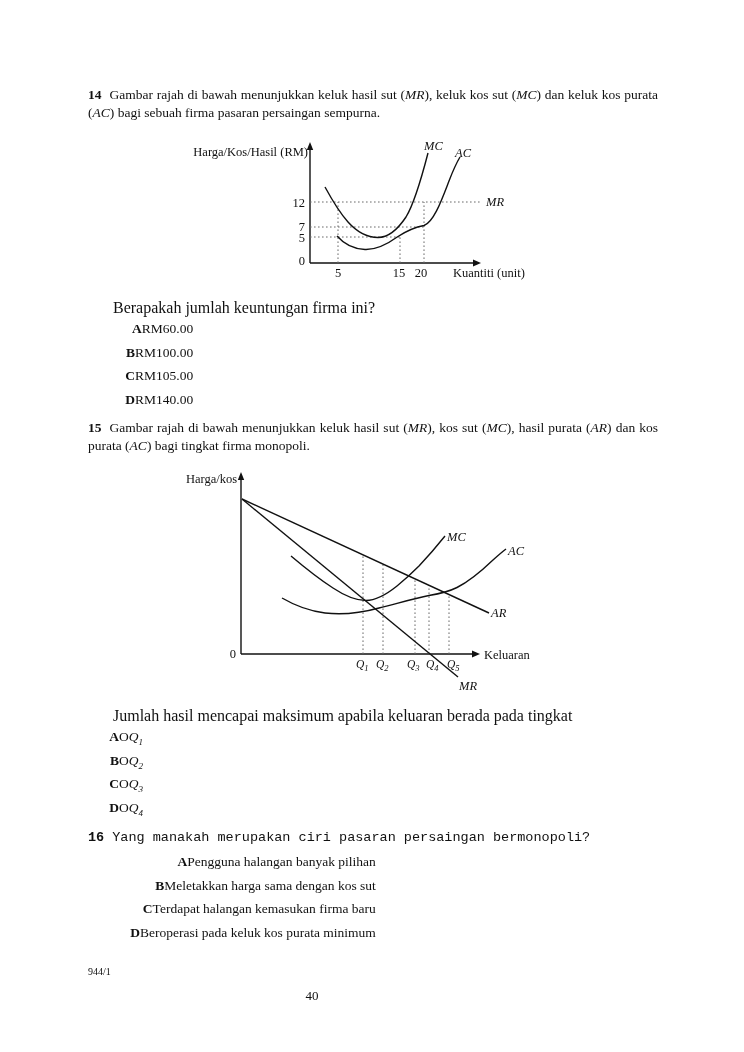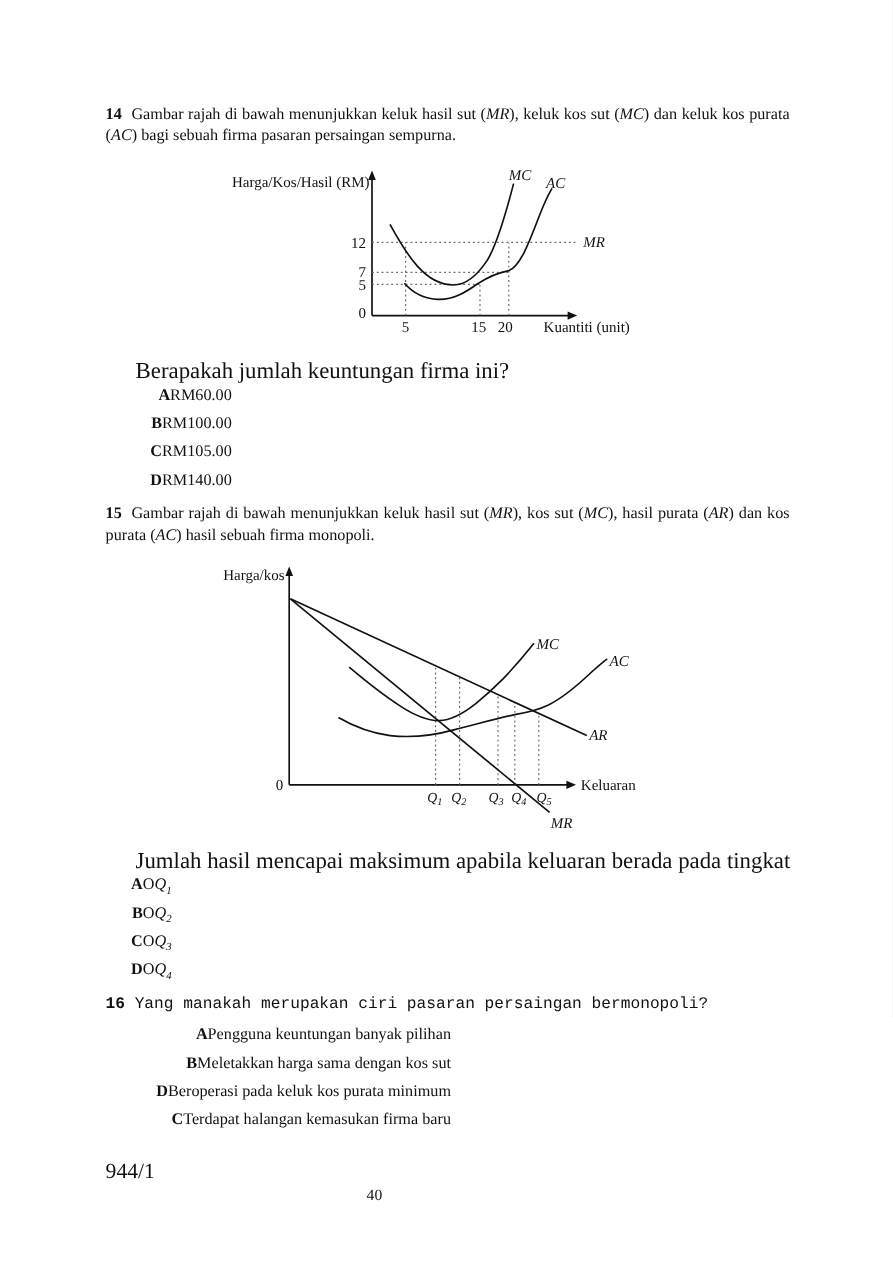--- a/index.html
+++ b/index.html
@@ -6,27 +6,27 @@
   #sheet{
     position:relative;width:744px;height:1052px;margin:0 auto;
     background:#ffffff;color:#111;
     font-family:"Liberation Serif","DejaVu Serif",serif;
     overflow:hidden;
   }
   .abs{position:absolute;}
   .stem{width:570px;font-size:13.5px;line-height:17.6px;text-align:justify;}
   .qnum{font-weight:bold;padding-right:8px;}
   .it{font-style:italic;}
-  .prompt{font-size:19px;}
+  .prompt{font-size:16px;}
   .opts{display:block;}
   .opt-row{font-size:13.5px;line-height:13.6px;margin-bottom:10px;white-space:nowrap;text-align:right;}
   .opt-letter{font-weight:bold;display:inline-block;width:22px;}
   .opt-letter.w24{width:24px;}
   sub.osub{font-size:9px;font-style:italic;line-height:0;}
-  .footer{font-size:18px;}
+  .footer{font-size:10px;}
   .pagenum{left:0;width:624px;text-align:center;font-size:13px;}
   svg text{font-family:"Liberation Serif","DejaVu Serif",serif;}
   .axis{stroke:#111;stroke-width:1.4;fill:none;}
   .curve{stroke:#111;stroke-width:1.4;fill:none;}
   .dot{stroke:#6b6b6b;stroke-width:1;fill:none;stroke-dasharray:1.6,2.4;}
   .ah{fill:#111;stroke:none;}
   .dlab{font-size:12.5px;fill:#111;}
   .tick{font-size:12.5px;fill:#111;}
   .cvlab{font-size:12.5px;font-style:italic;fill:#111;}
   .qlab{font-size:11.5px;font-style:italic;fill:#111;}
@@ -72,21 +72,21 @@
   </svg>
 
   <div class="abs prompt" style="left:113px;top:299px;">Berapakah jumlah keuntungan firma ini?</div>
   <div class="abs opts" style="left:113px;top:322px;">
     <div class="opt-row"><span class="opt-letter">A</span><span>RM60.00</span></div>
     <div class="opt-row"><span class="opt-letter">B</span><span>RM100.00</span></div>
     <div class="opt-row"><span class="opt-letter">C</span><span>RM105.00</span></div>
     <div class="opt-row"><span class="opt-letter">D</span><span>RM140.00</span></div>
   </div>
 
-  <div class="abs stem" style="left:88px;top:419px;"><span class="qnum">15</span><span>Gambar rajah di bawah menunjukkan keluk hasil sut (</span><span class="it">MR</span><span>), kos sut (</span><span class="it">MC</span><span>), hasil purata (</span><span class="it">AR</span><span>) dan kos purata (</span><span class="it">AC</span><span>) hasil sebuah firma monopoli.</span>
+  <div class="abs stem" style="left:88px;top:419px;"><span class="qnum">15</span><span>Gambar rajah di bawah menunjukkan keluk hasil sut (</span><span class="it">MR</span><span>), kos sut (</span><span class="it">MC</span><span>), hasil purata (</span><span class="it">AR</span><span>) dan kos purata (</span><span class="it">AC</span><span>) bagi tingkat firma monopoli.</span>
   </div>
 
   <svg class="abs" style="left:175px;top:468px;" width="365" height="235" viewBox="175 468 365 235">
     <text x="186" y="483" class="dlab">Harga/kos</text>
 
     <line class="axis" x1="241" y1="477" x2="241" y2="654"></line>
     <polygon class="ah" points="241,472 237.8,480 244.2,480"></polygon>
     <line class="axis" x1="241" y1="654" x2="475" y2="654"></line>
     <polygon class="ah" points="480,654 472,650.6 472,657.4"></polygon>
     <text x="236" y="658" text-anchor="end" class="tick">0</text>
@@ -120,22 +120,22 @@
   <div class="abs opts" style="left:97px;top:730px;">
     <div class="opt-row"><span class="opt-letter">A</span><span><span>O</span><span class="it">Q</span><sub class="osub">1</sub></span></div>
     <div class="opt-row"><span class="opt-letter">B</span><span><span>O</span><span class="it">Q</span><sub class="osub">2</sub></span></div>
     <div class="opt-row"><span class="opt-letter">C</span><span><span>O</span><span class="it">Q</span><sub class="osub">3</sub></span></div>
     <div class="opt-row"><span class="opt-letter">D</span><span><span>O</span><span class="it">Q</span><sub class="osub">4</sub></span></div>
   </div>
 
   <div class="abs stem" style="left:88px;top:829px;font-family:Liberation Mono, monospace;"><span class="qnum">16</span><span>Yang manakah merupakan ciri pasaran persaingan bermonopoli?</span>
   </div>
   <div class="abs opts" style="left:116px;top:855px;">
-    <div class="opt-row"><span class="opt-letter w24">A</span><span>Pengguna keuntungan banyak pilihan</span></div>
+    <div class="opt-row"><span class="opt-letter w24">A</span><span>Pengguna halangan banyak pilihan</span></div>
     <div class="opt-row"><span class="opt-letter w24">B</span><span>Meletakkan harga sama dengan kos sut</span></div>
+    <div class="opt-row"><span class="opt-letter w24">C</span><span>Terdapat halangan kemasukan firma baru</span></div>
     <div class="opt-row"><span class="opt-letter w24">D</span><span>Beroperasi pada keluk kos purata minimum</span></div>
-    <div class="opt-row"><span class="opt-letter w24">C</span><span>Terdapat halangan kemasukan firma baru</span></div>
   </div>
 
   <div class="abs footer" style="left:88px;top:966px;">944/1</div>
   <div class="abs pagenum" style="top:988px;">40</div>
 
 </div>
 
 </body></html>

